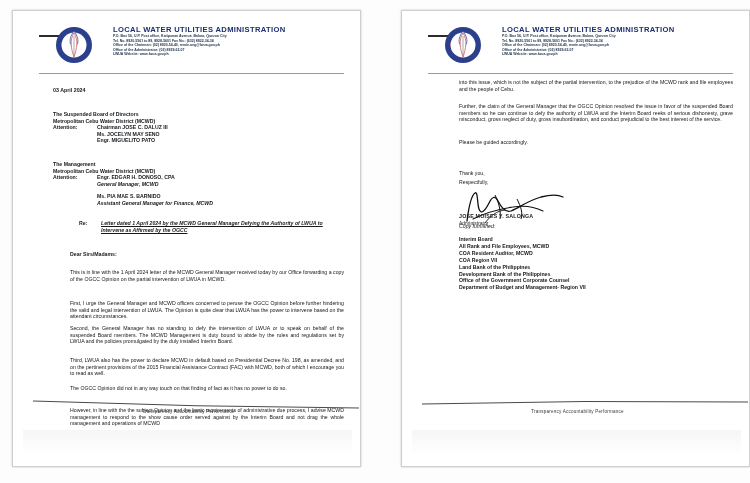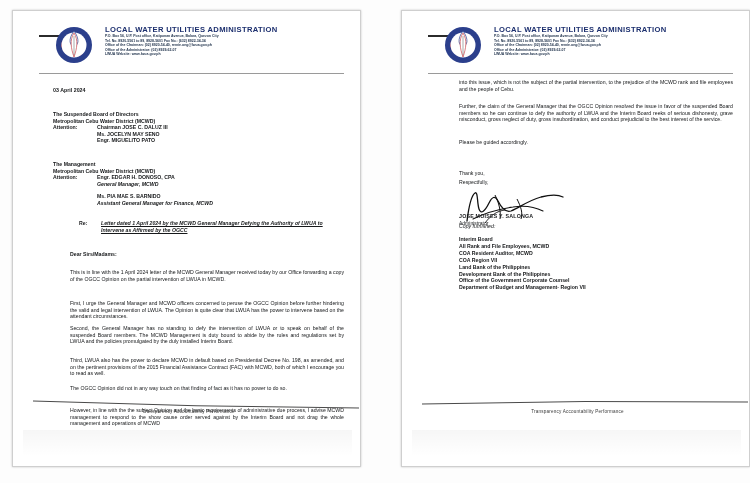--- a/index.html
+++ b/index.html
@@ -40,21 +40,21 @@
   }
   .lh-rule2{
     position:absolute;left:0;top:52px;right:4px;height:1px;
     background:#9a9a9a;
   }
   .logo{
     position:absolute;left:14px;top:3px;
     width:42px;height:42px;
   }
   .lh-text{
-    position:absolute;left:66px;top:4px;right:0;
+    position:absolute;left:74px;top:4px;right:0;
   }
   .lh-title{
     font-size:7.6px;font-weight:bold;letter-spacing:.35px;
     color:#1c2f6e;white-space:nowrap;
   }
   .lh-line{
     font-size:3.5px;line-height:4.6px;color:#24364f;
     white-space:nowrap;font-weight:bold;
   }
   .lh-line.web{font-weight:bold;}

